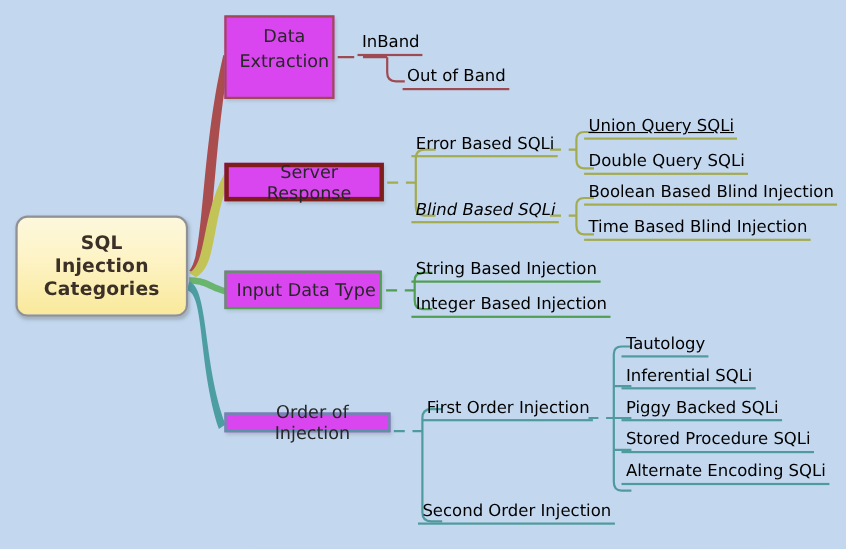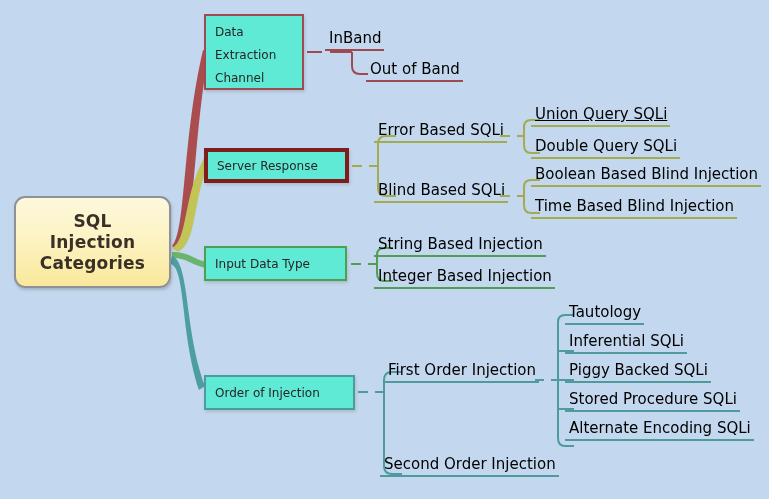--- a/index.html
+++ b/index.html
@@ -25,26 +25,27 @@
     box-sizing:border-box;
   }
   .root-label{
     font-weight:bold;font-size:17px;line-height:21px;
     color:#3a3027;text-align:center;letter-spacing:.2px;
   }
 
   
   .l1{
     position:absolute;
-    background:#5eead4;
+    background:#d946ef;
     box-sizing:border-box;
     display:flex;align-items:center;
     padding-left:9px;
-    font-size:12px;color:#262626;
+    font-size:16px;color:#262626;
     box-shadow:1px 2px 3px rgba(110,110,110,.28);
+    text-align:center;
   }
   .l1.multi{display:block;padding-top:5px;line-height:23px;}
   .l1-red{border:2px solid #9d4a52;}
   .l1-olive{border:4px solid #7f1d1d;}
   .l1-green{border:2px solid #4f9e53;}
   .l1-teal{border:2px solid #4f9a9c;}
 
   
   .leaf{
     position:absolute;
@@ -100,41 +101,40 @@
     <div class="root-label">
       <div>SQL</div>
       <div>Injection</div>
       <div>Categories</div>
     </div>
   </div>
 
   <div class="l1 l1-red multi" style="left:204px;top:14px;width:100px;height:76px;">
     <div>Data</div>
     <div>Extraction</div>
-    <div>Channel</div>
   </div>
   <div class="leaf u-red" style="left:325px;top:29px;">InBand</div>
   <div class="leaf u-red" style="left:366px;top:60px;">Out of Band</div>
 
   <div class="l1 l1-olive" style="left:204px;top:148px;width:145px;height:35px;">Server Response</div>
 
   <div class="leaf u-olive mid" style="left:374px;top:121px;">Error Based SQLi</div>
-  <div class="leaf u-olive mid" style="left:374px;top:181px;">Blind Based SQLi</div>
+  <div class="leaf u-olive mid" style="left:374px;top:181px;font-style:italic;">Blind Based SQLi</div>
 
   <div class="leaf u-olive" style="left:531px;top:105px;text-decoration:underline;">Union Query SQLi</div>
   <div class="leaf u-olive" style="left:531px;top:137px;">Double Query SQLi</div>
   <div class="leaf u-olive" style="left:531px;top:165px;">Boolean Based Blind Injection</div>
   <div class="leaf u-olive" style="left:531px;top:197px;text-align:right;">Time Based Blind Injection</div>
 
   <div class="l1 l1-green" style="left:204px;top:246px;width:143px;height:35px;">Input Data Type</div>
 
   <div class="leaf u-green" style="left:374px;top:235px;">String Based Injection</div>
   <div class="leaf u-green" style="left:374px;top:267px;">Integer Based Injection</div>
 
-  <div class="l1 l1-teal" style="left:204px;top:375px;width:151px;height:35px;">Order of Injection</div>
+  <div class="l1 l1-teal" style="left:204px;top:375px;width:151px;height:18px;">Order of Injection</div>
 
   <div class="leaf u-teal mid" style="left:384px;top:361px;">First Order Injection</div>
   <div class="leaf u-teal mid" style="left:380px;top:455px;">Second Order Injection</div>
 
   <div class="leaf u-teal" style="left:565px;top:303px;">Tautology</div>
   <div class="leaf u-teal" style="left:565px;top:332px;">Inferential SQLi</div>
   <div class="leaf u-teal" style="left:565px;top:361px;">Piggy Backed SQLi</div>
   <div class="leaf u-teal" style="left:565px;top:390px;">Stored Procedure SQLi</div>
   <div class="leaf u-teal" style="left:565px;top:419px;">Alternate Encoding SQLi</div>
 

